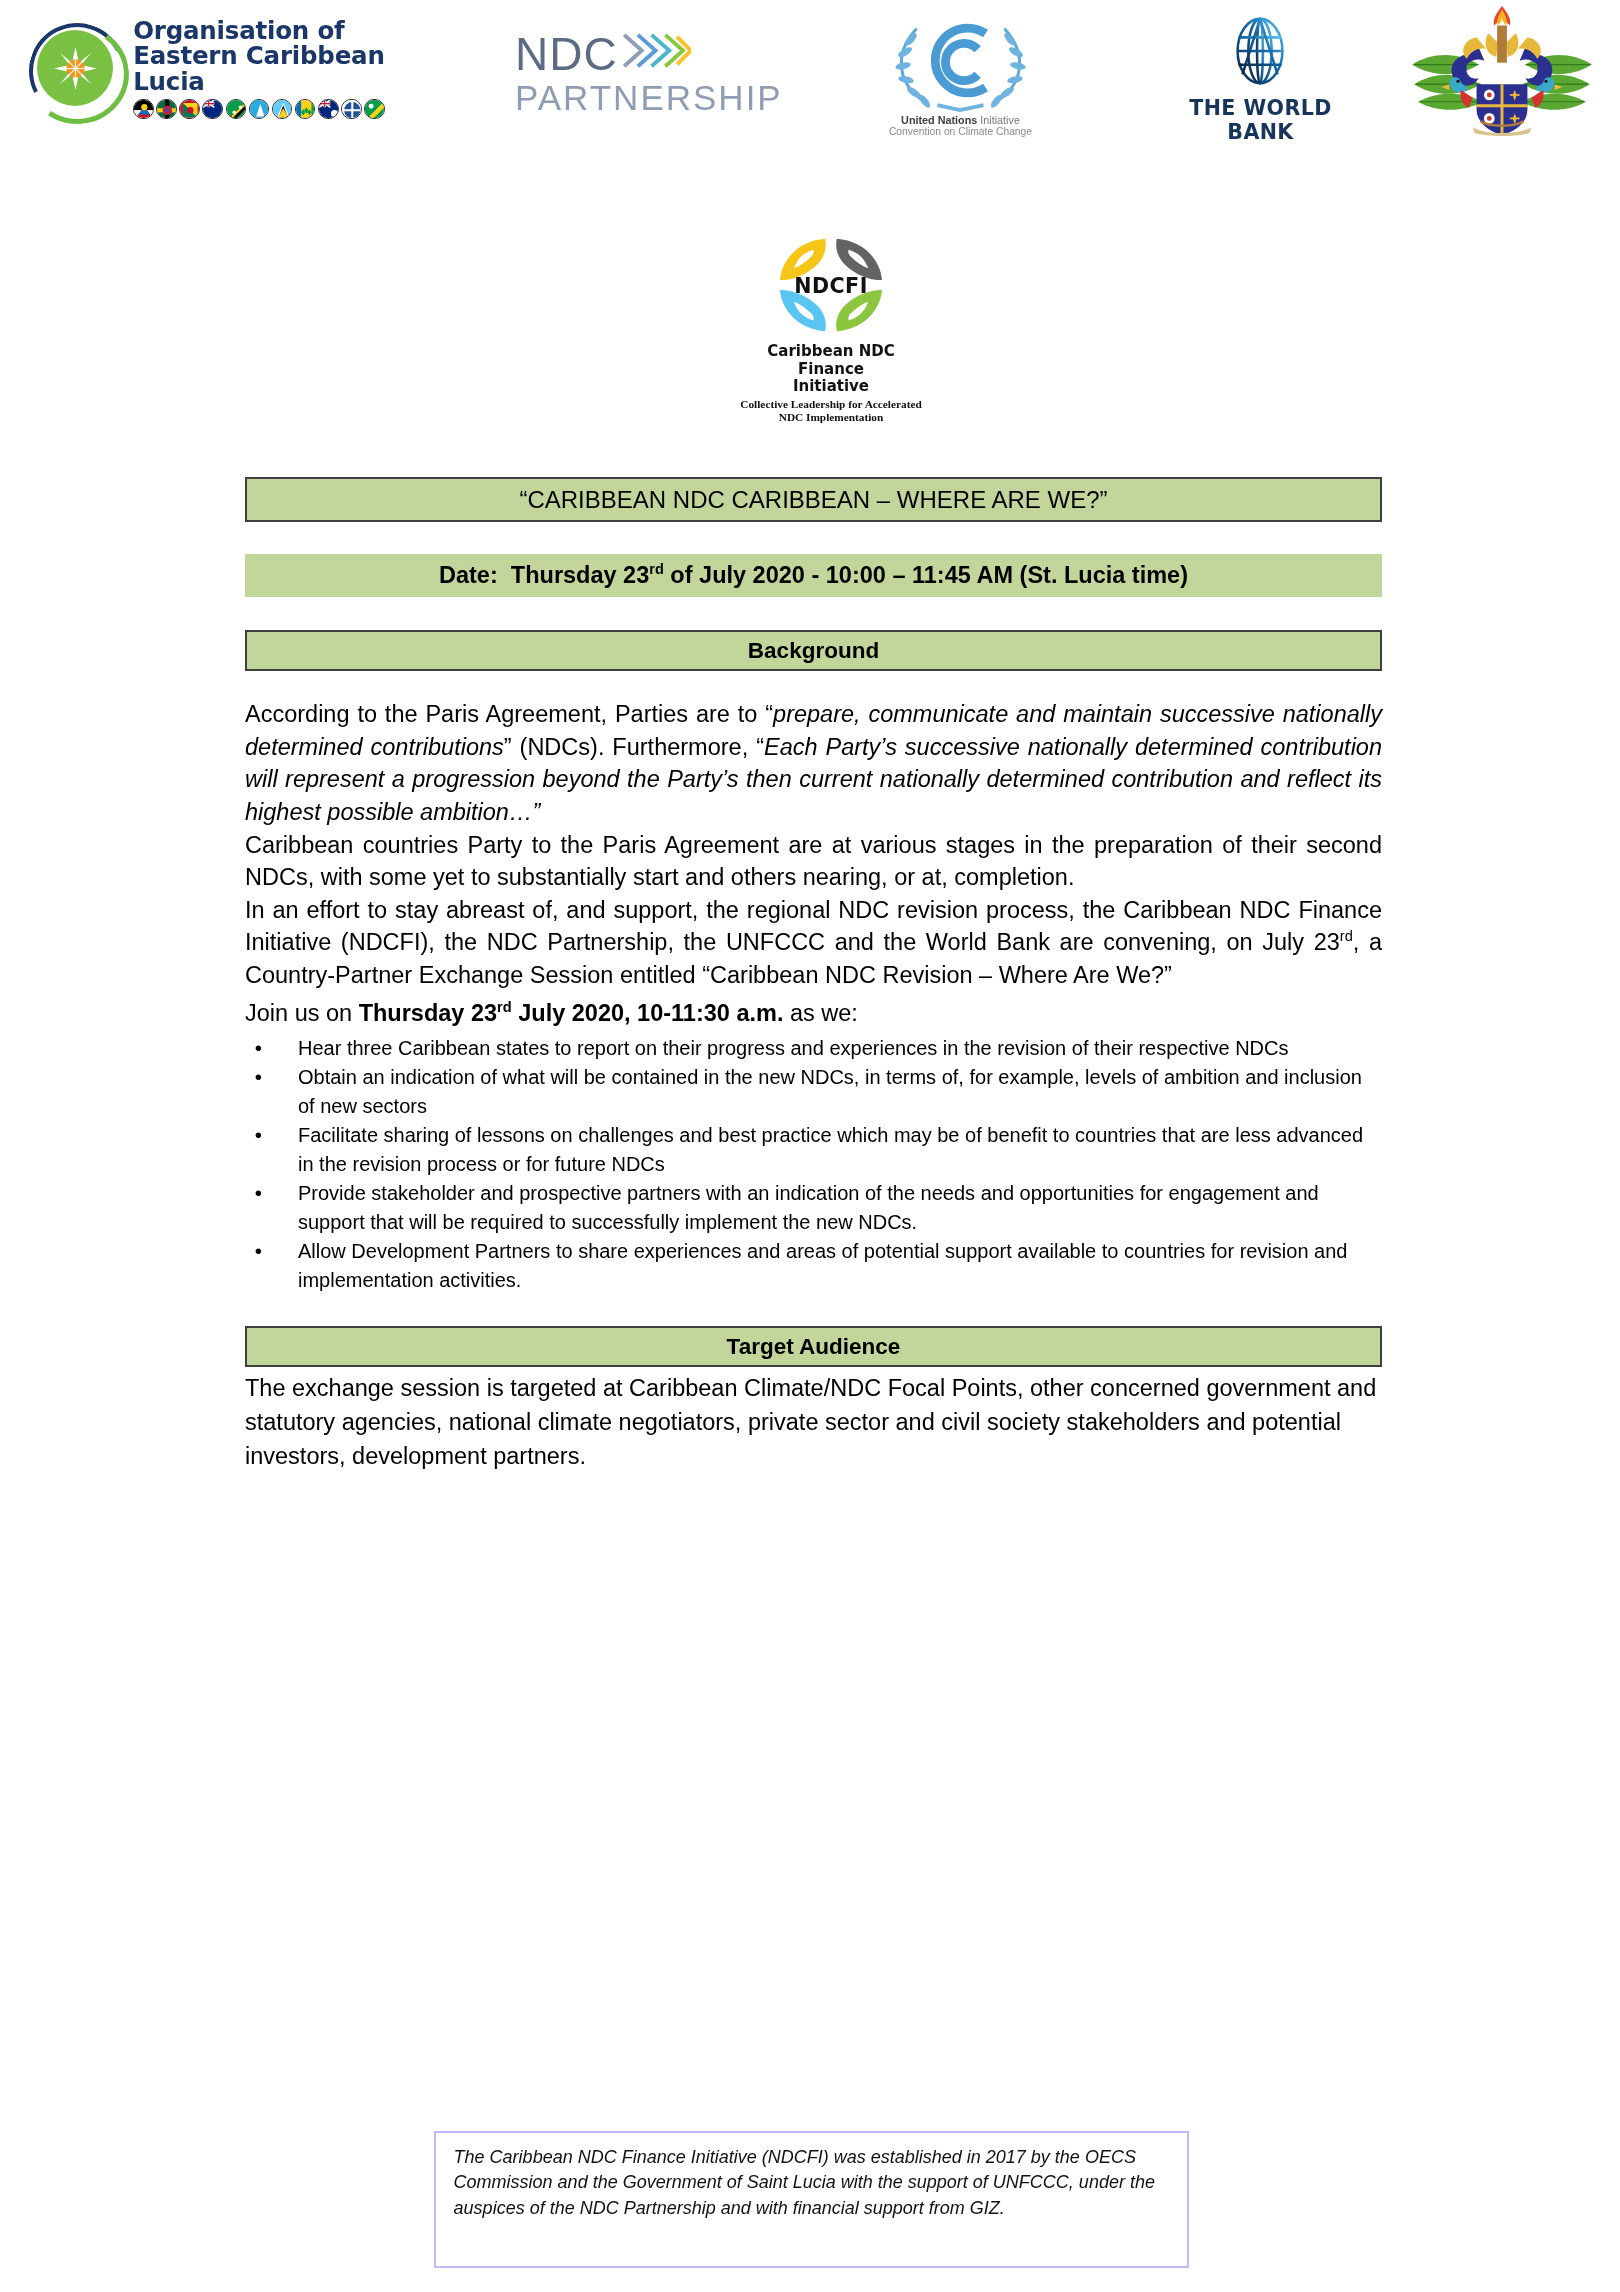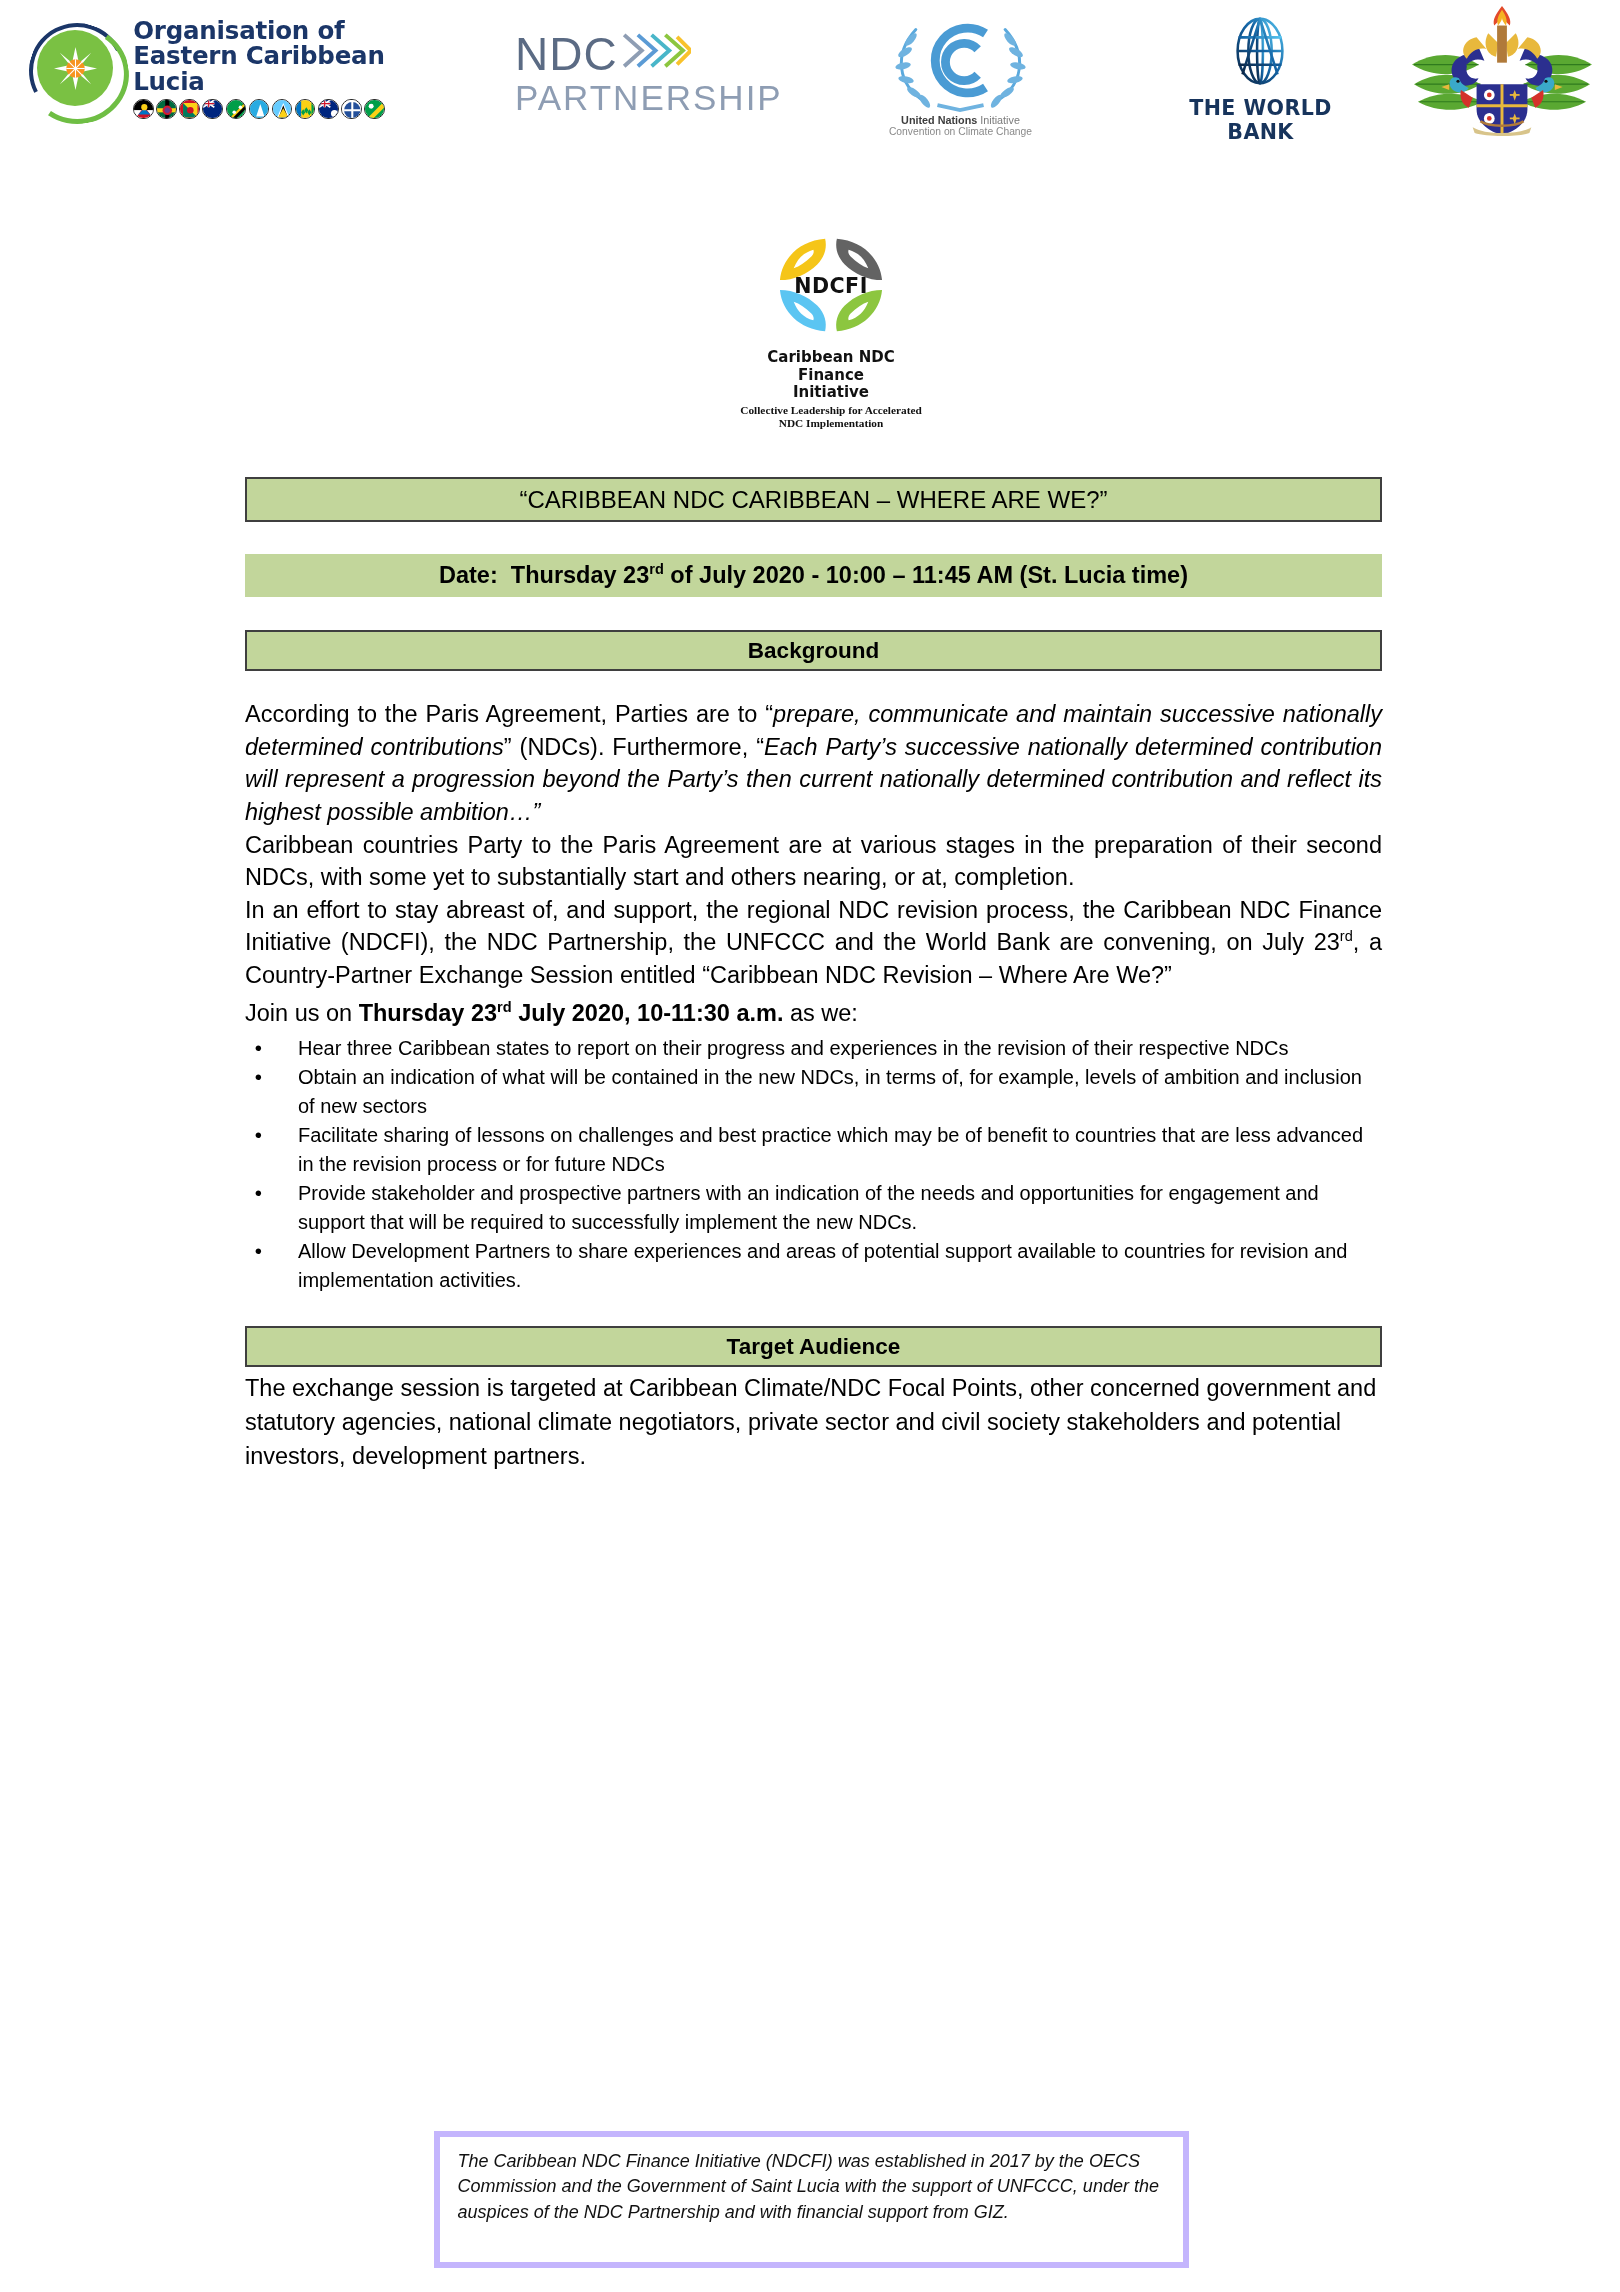--- a/index.html
+++ b/index.html
@@ -158,21 +158,21 @@
     font-size: 20.6px;
     letter-spacing: 0.5px;
     color: #111;
   }
   .ndcfi-name {
     font-family: "DejaVu Sans", sans-serif;
     font-weight: 700;
     font-size: 15px;
     color: #111;
     line-height: 1.18;
-    margin-top: 10px;
+    margin-top: 4px;
   }
   .ndcfi-tag {
     font-family: "Liberation Serif", serif;
     font-weight: 700;
     font-size: 11.3px;
     color: #111;
     line-height: 1.18;
     margin-top: 2px;
   }
 
@@ -255,21 +255,21 @@
 
   #audience-head { margin-top: 31px; }
   #audience-body { margin-top: 3.9px; line-height: 1.45; }
 
   
   #footer-note {
     position: absolute;
     left: 434px;
     top: 2131px;
     width: 755px;
-    border: 6px solid #c4b5fd;
+    border: 2px solid #c4b5fd;
     box-sizing: border-box;
     padding: 11.8px 17.6px 9.8px 17.6px;
     font-family: "Liberation Sans", sans-serif;
     font-style: italic;
     font-size: 18px;
     line-height: 1.42;
     color: #111;
     overflow: hidden;
     height: 137px;
   }

